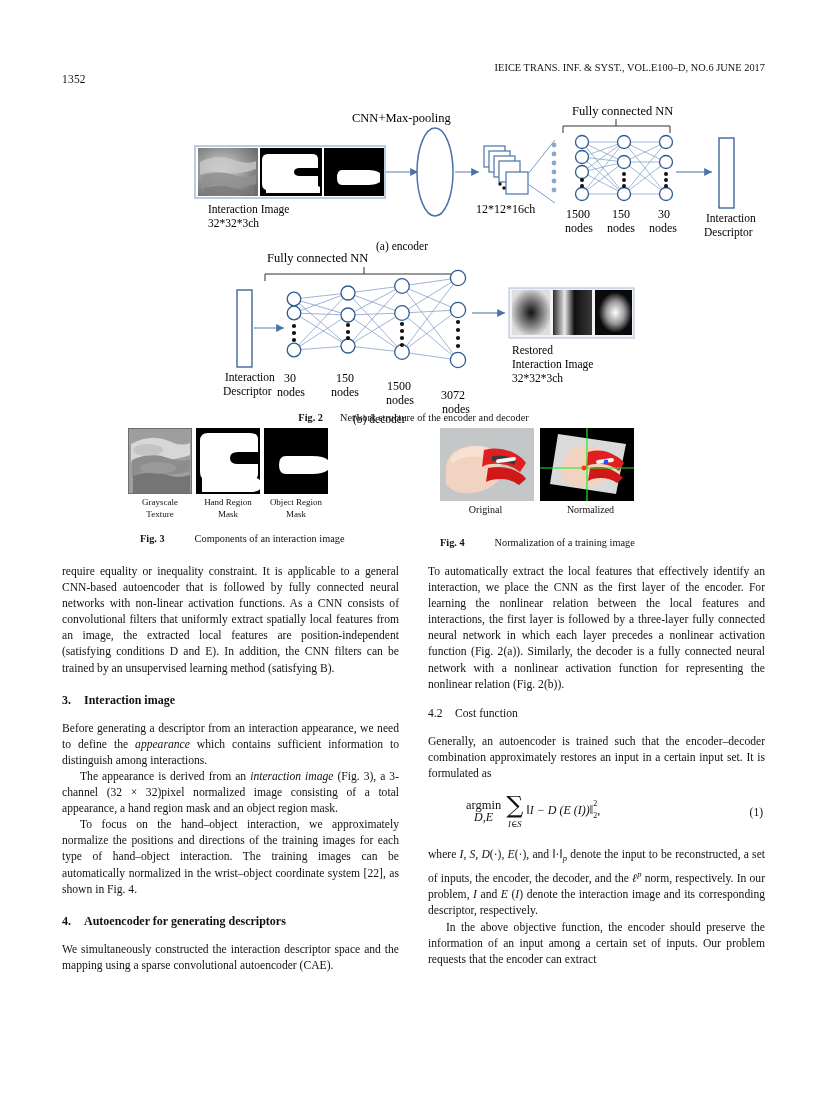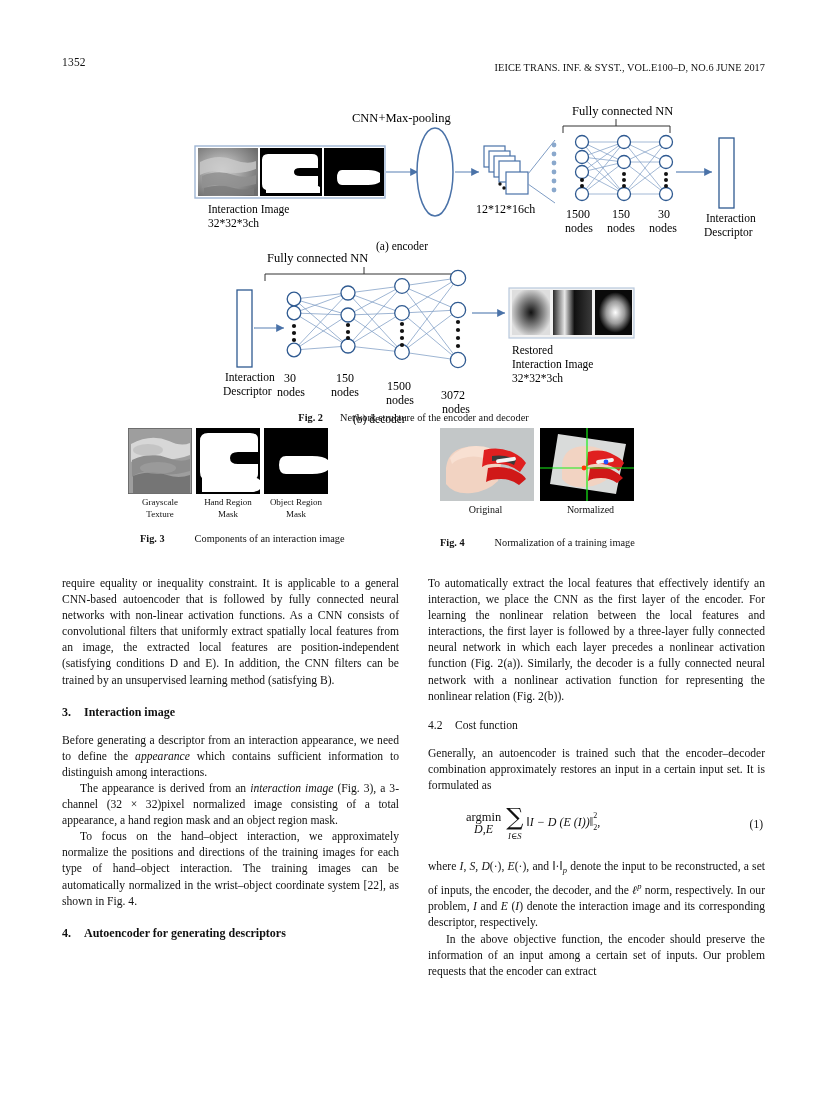--- a/index.html
+++ b/index.html
@@ -17,21 +17,21 @@
   }
   .page {
     position: absolute;
     left: 0; top: 0;
     width: 827px; height: 1102px;
   }
 
   
   .folio {
     position: absolute;
-    left: 62px; top: 56px;
+    left: 62px; top: 73px;
     font-size: 11.5px;
     letter-spacing: 0.2px;
   }
   .runhead {
     position: absolute;
     right: 62px; top: 62px;
     font-size: 10.3px;
     letter-spacing: 0.05px;
     white-space: nowrap;
     padding-left: 44px;
@@ -81,21 +81,21 @@
     white-space: nowrap;
   }
   .figcap .lbl { font-weight: bold; text-align: center; }
   .figcap .txt { padding-left: 30px; }
   .fig3 .figcap { position: absolute; left: 12px; top: 96px; }
   .fig4 .figcap { position: absolute; left: 0px; top: 100px; }
 
   
   .col {
     position: absolute;
-    top: 576px;
+    top: 564px;
     width: 337px;
     font-size: 11.6px;
     line-height: 16.1px;
     text-align: justify;
     text-justify: inter-word;
     hyphens: none;
   }
   .col.left  { left: 62px; }
   .col.right { left: 428px; }
 
@@ -494,20 +494,21 @@
     </h2>
 
     <p>Before generating a descriptor from an interaction appearance, we need to define the <span class="it">appearance</span> which contains sufficient information to distinguish among interactions.</p>
     <p class="indent">The appearance is derived from an <span class="it">interaction image</span> (Fig. 3), a 3-channel (32 × 32)pixel normalized image consisting of a total appearance, a hand region mask and an object region mask.</p>
     <p class="indent">To focus on the hand–object interaction, we approximately normalize the positions and directions of the training images for each type of hand–object interaction. The training images can be automatically normalized in the wrist–object coordinate system [22], as shown in Fig. 4.</p>
 
     <h2 class="sec">
       <span class="num">4.</span><span>Autoencoder for generating descriptors</span>
     </h2>
 
+    <p>We simultaneously constructed the interaction descriptor space and the mapping using a sparse convolutional autoencoder (CAE).</p>
   </div>
 
   <div class="col right">
 
     <p>To automatically extract the local features that effectively identify an interaction, we place the CNN as the first layer of the encoder. For learning the nonlinear relation between the local features and interactions, the first layer is followed by a three-layer fully connected neural network in which each layer precedes a nonlinear activation function (Fig. 2(a)). Similarly, the decoder is a fully connected neural network with a nonlinear activation function for representing the nonlinear relation (Fig. 2(b)).</p>
 
     <div class="gap"></div>
 
     <h3 class="sub">
       <span class="num">4.2</span><span>Cost function</span>

